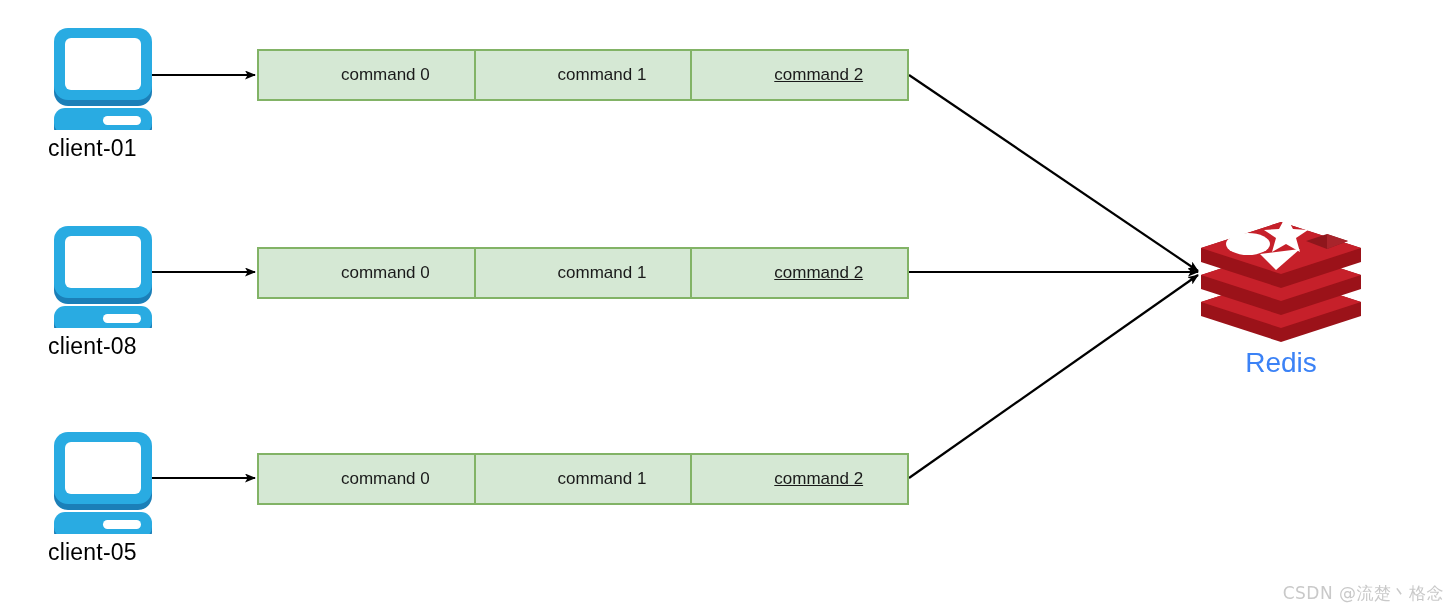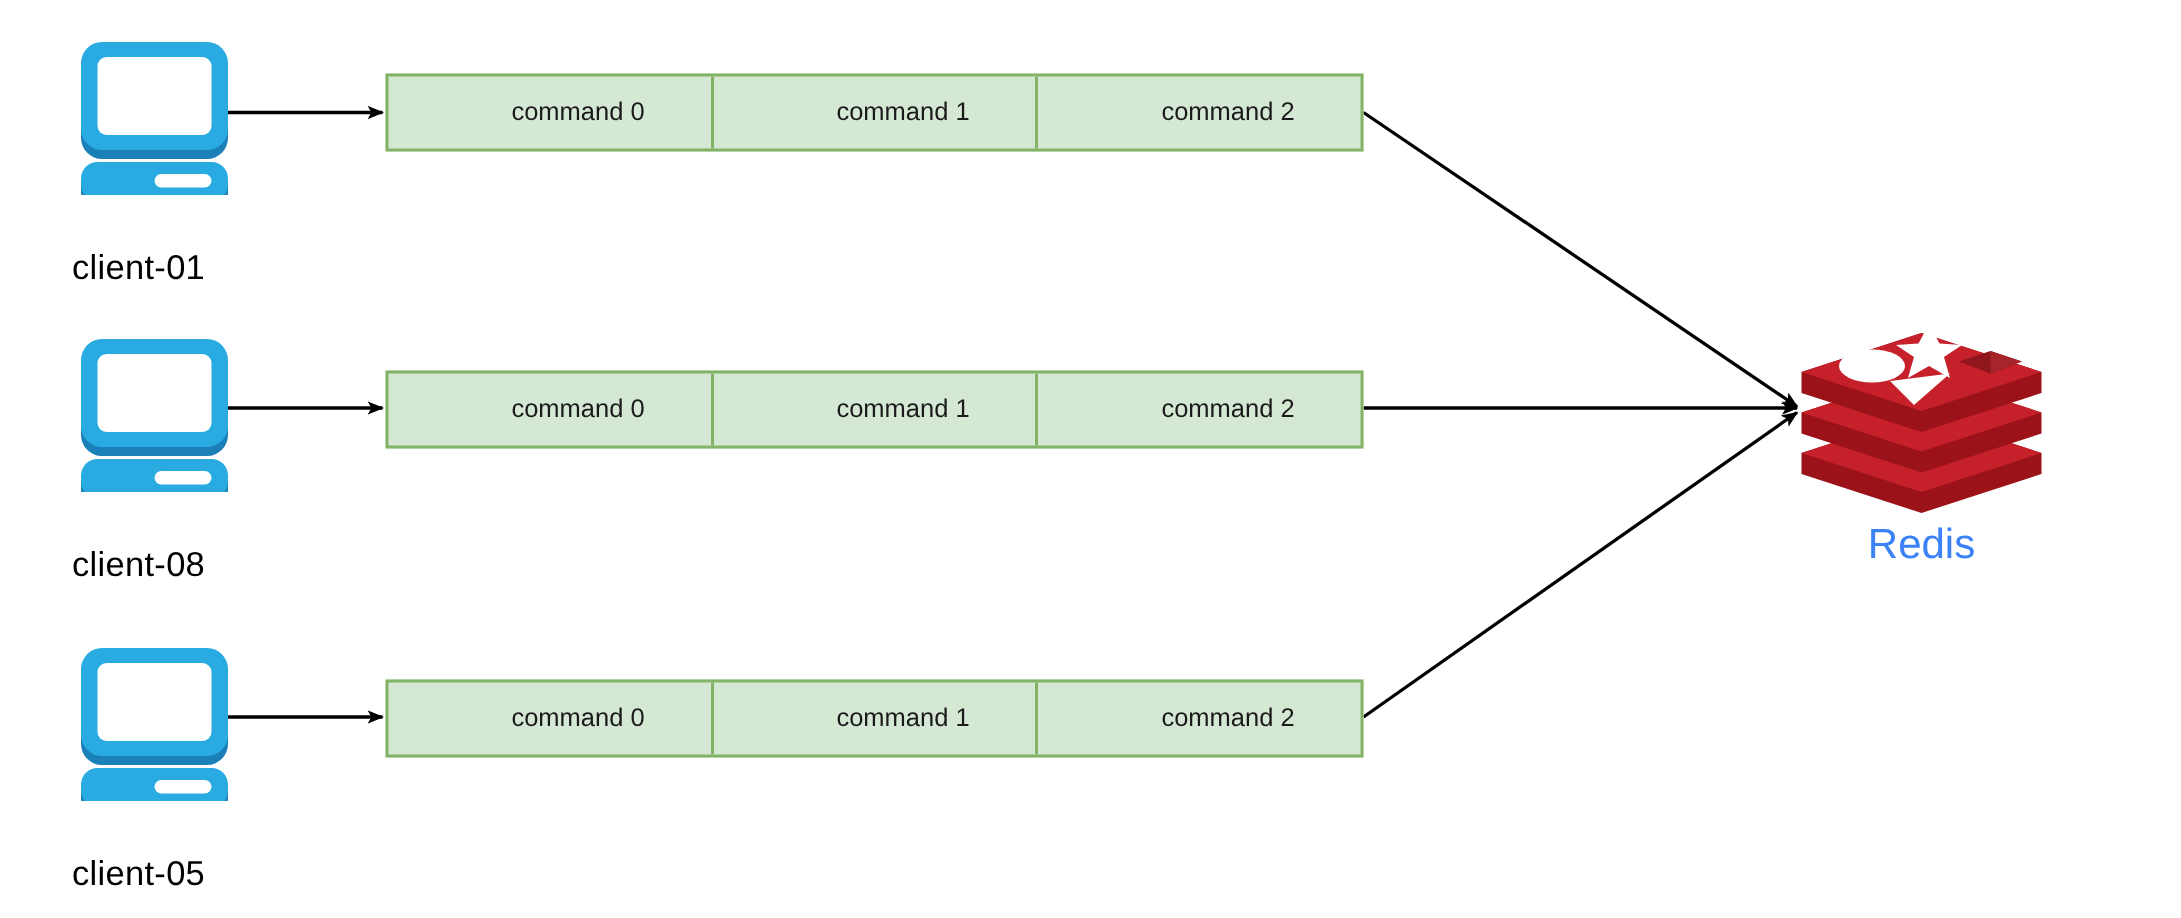--- a/index.html
+++ b/index.html
@@ -38,21 +38,20 @@
   .client-label {
     position: absolute;
     left: 0;
     top: 112px;
     width: 180px;
     font-size: 23px;
     line-height: 28px;
     letter-spacing: 0.2px;
     color: #000000;
     white-space: nowrap;
-    margin-top: 30px;
   }
 
   
   .cmd-strip {
     position: absolute;
     display: flex;
     border: 2px solid #82b366;
     background: #d5e8d4;
     box-sizing: border-box;
     height: 52px;
@@ -64,20 +63,21 @@
     justify-content: center;
     font-size: 17px;
     color: #1a1a1a;
     border-right: 2px solid #82b366;
     box-sizing: border-box;
     white-space: nowrap;
     padding-left: 38px;
   }
   .cmd-cell:last-child {
     border-right: none;
+    text-decoration: underline;
   }
 
   
   .redis-node {
     position: absolute;
     left: 1196px;
     top: 198px;
     width: 180px;
   }
   .redis-logo {
@@ -200,14 +200,15 @@
 
       <ellipse cx="52" cy="46" rx="22" ry="11" fill="#ffffff"></ellipse>
       <path d="M90 18 L97 31 L112 32 L100 40 L104 54 L90 46 L76 54 L80 40 L68 32 L83 31 Z" fill="#ffffff"></path>
       <path d="M64 56 L104 51 L80 72 Z" fill="#ffffff"></path>
       <path d="M131 36 L152 43 L131 51 L110 43 Z" fill="#8f161c"></path>
       <path d="M131 36 L152 43 L131 51 Z" fill="#a8242b"></path>
     </svg>
     <div class="redis-label">Redis</div>
   </div>
 
+  <div class="watermark">CSDN @流楚丶格念</div>
 
 </div>
 
 </body></html>

